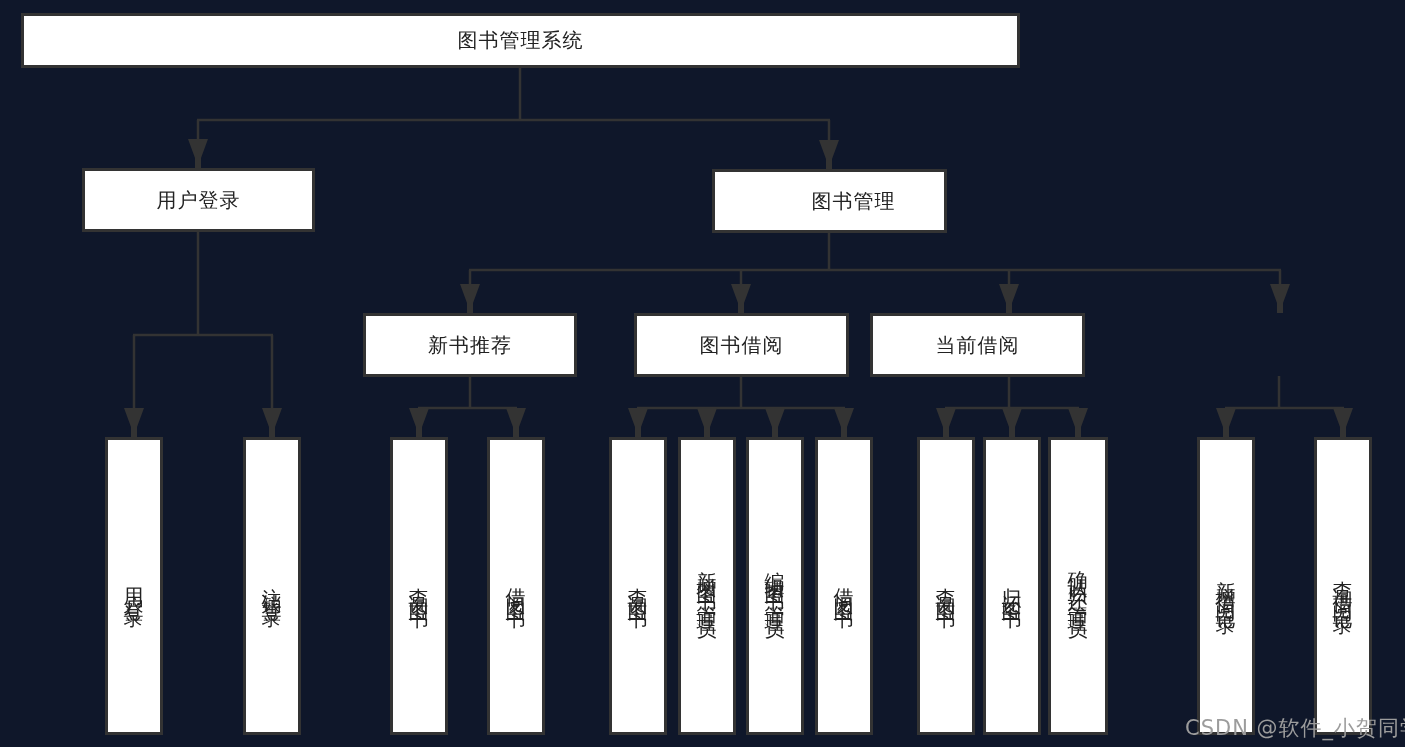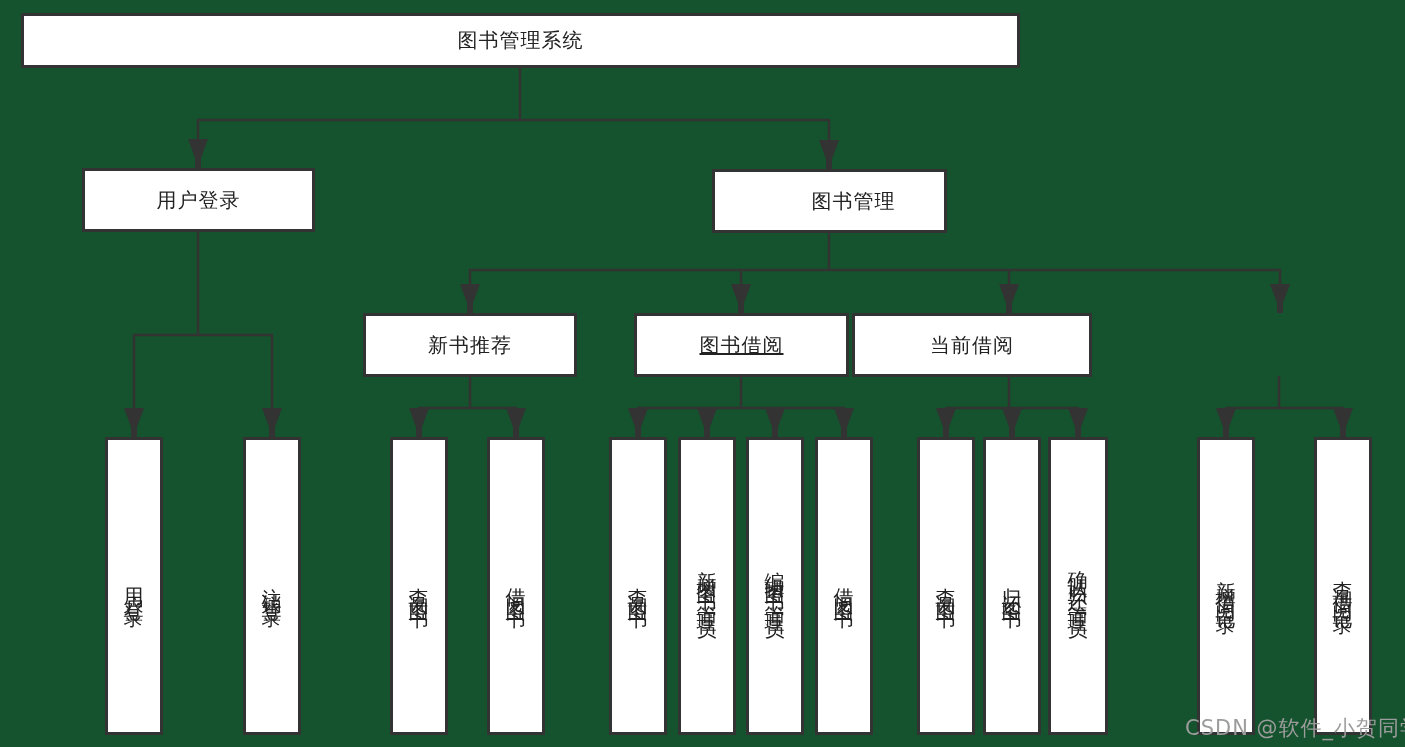--- a/index.html
+++ b/index.html
@@ -1,20 +1,20 @@
 <!DOCTYPE html>
 <html><head>
 <meta charset="utf-8">
 <style>
   html, body { margin: 0; padding: 0; background: #ffffff; }
   .canvas {
     position: relative;
     width: 1405px;
     height: 747px;
-    background: #14532d;
+    background: #0f172a;
     font-family: "DejaVu Sans", "Liberation Sans", sans-serif;
     overflow: hidden;
   }
   .connectors {
     position: absolute;
     left: 0; top: 0;
     width: 1405px; height: 747px;
   }
   .box {
     position: absolute;
@@ -96,24 +96,24 @@
   <div class="box" style="left:82px; top:168px; width:233px; height:64px;">
     <span>用户登录</span>
   </div>
   <div class="box" style="left:712px; top:169px; width:235px; height:64px;padding-left:48px;">
     <span>图书管理</span>
   </div>
 
   <div class="box" style="left:363px; top:313px; width:214px; height:64px;">
     <span>新书推荐</span>
   </div>
-  <div class="box" style="left:634px; top:313px; width:215px; height:64px;text-decoration:underline;">
+  <div class="box" style="left:634px; top:313px; width:215px; height:64px;">
     <span>图书借阅</span>
   </div>
-  <div class="box" style="left:852px; top:313px; width:240px; height:64px;">
+  <div class="box" style="left:870px; top:313px; width:215px; height:64px;">
     <span>当前借阅</span>
   </div>
 
   <div class="box leaf" style="left:105px;">
     <span class="vtext">用户登录</span>
   </div>
   <div class="box leaf" style="left:243px;">
     <span class="vtext">注销登录</span>
   </div>
 

